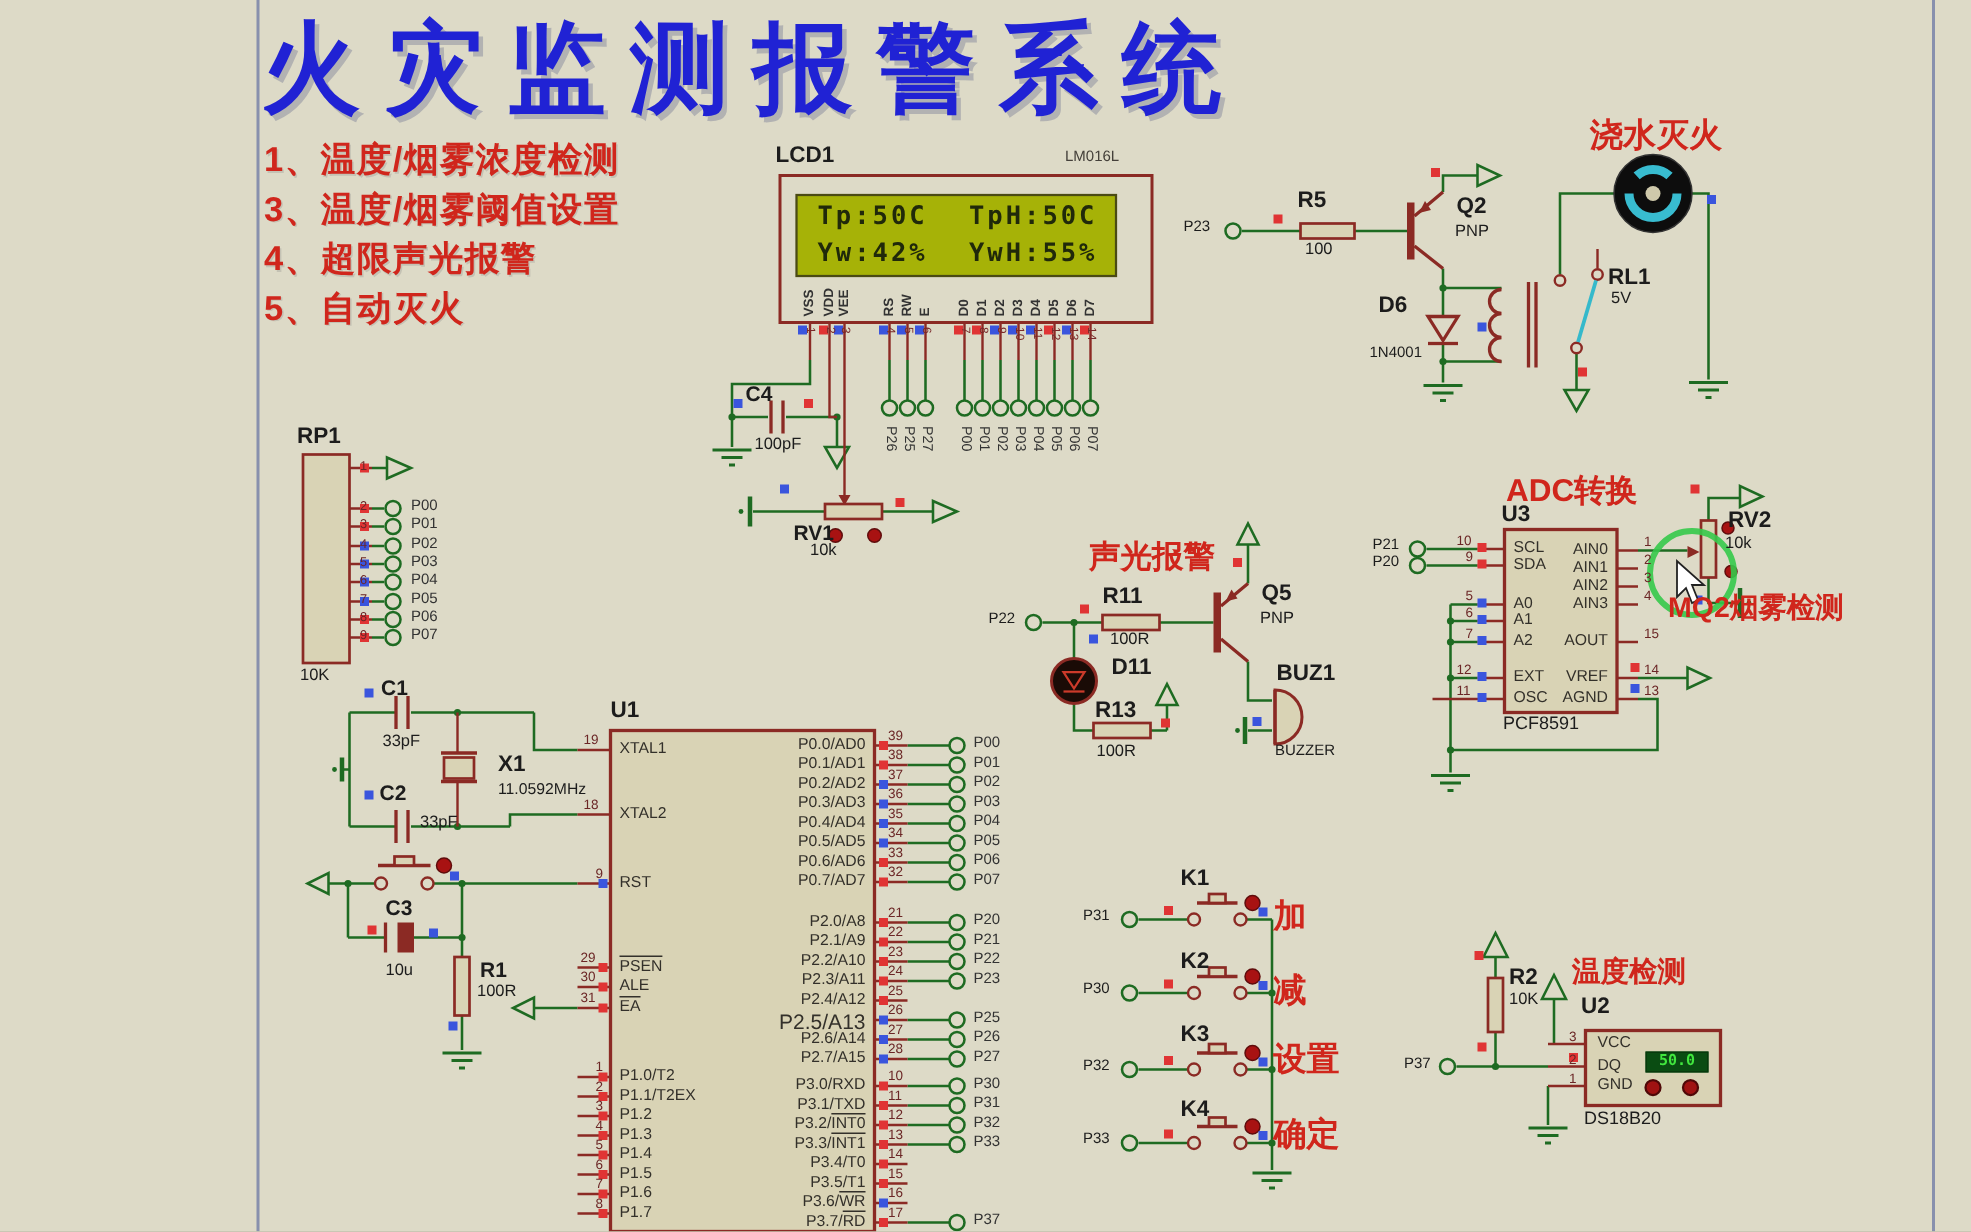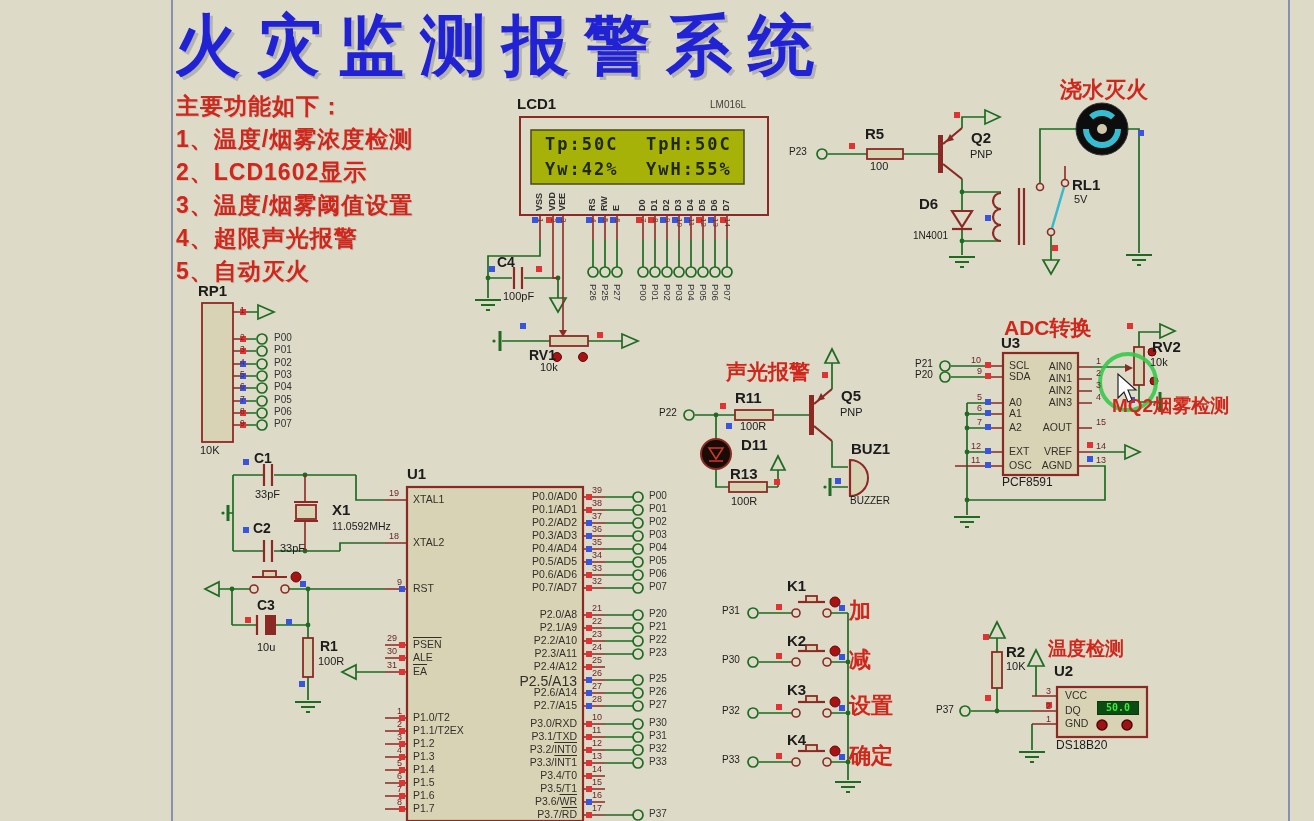--- a/index.html
+++ b/index.html
@@ -440,23 +440,21 @@
     <circle cx="1128" cy="382" r="28" fill="none" stroke="#35c94a" stroke-width="4" opacity="0.9"></circle>
   </g>
   <g>
     <path d="M1118,374 L1118,398 L1124,392 L1128,402 L1132,400 L1128,390 L1136,390 Z" fill="#ffffff" stroke="#222" stroke-width="1.2"></path>
   </g>
 </svg>
 
 <div id="title">火灾监测报警系统</div>
 
 <div id="features">
-  <div>主要功能如下：</div>
 <div>1、温度/烟雾浓度检测</div>
-      <div>2、LCD1602显示</div>
       <div>3、温度/烟雾阈值设置</div>
       <div>4、超限声光报警</div>
       <div>5、自动灭火</div>
     </div>
 
 <div class="lcdtxt" style="left:545px;top:134px">Tp:50C</div>
 <div class="lcdtxt" style="left:646px;top:134px">TpH:50C</div>
 <div class="lcdtxt" style="left:545px;top:159px">Yw:42%</div>
 <div class="lcdtxt" style="left:646px;top:159px">YwH:55%</div>
 

